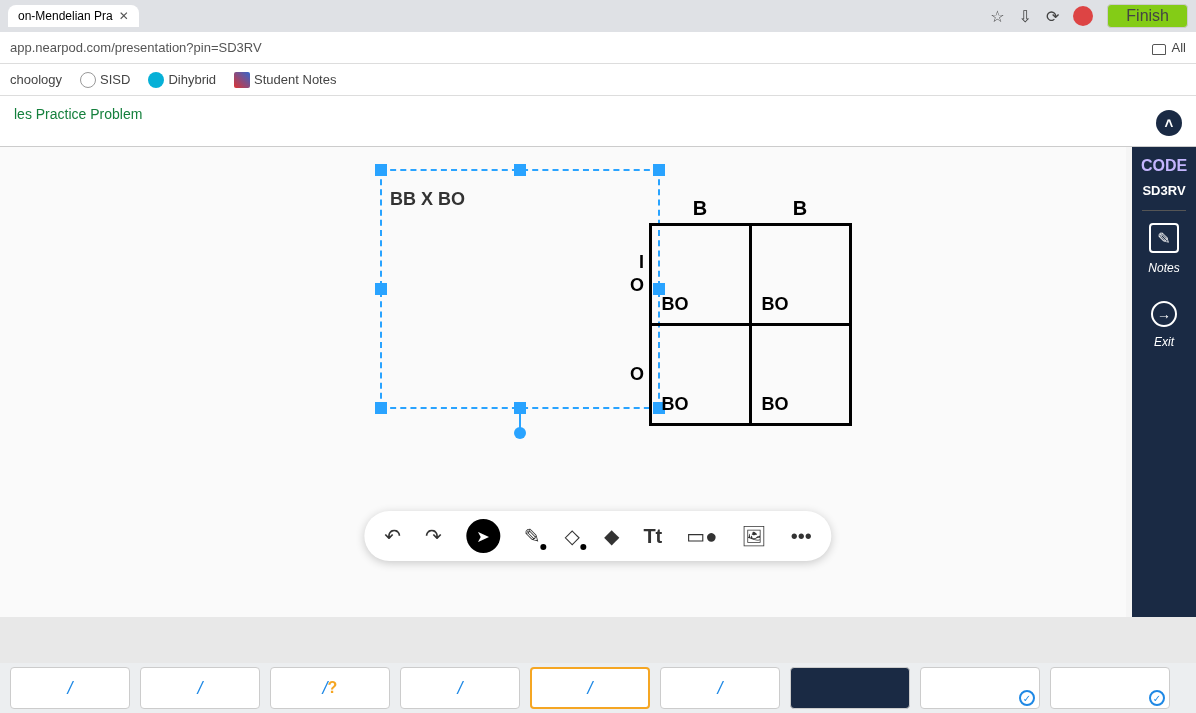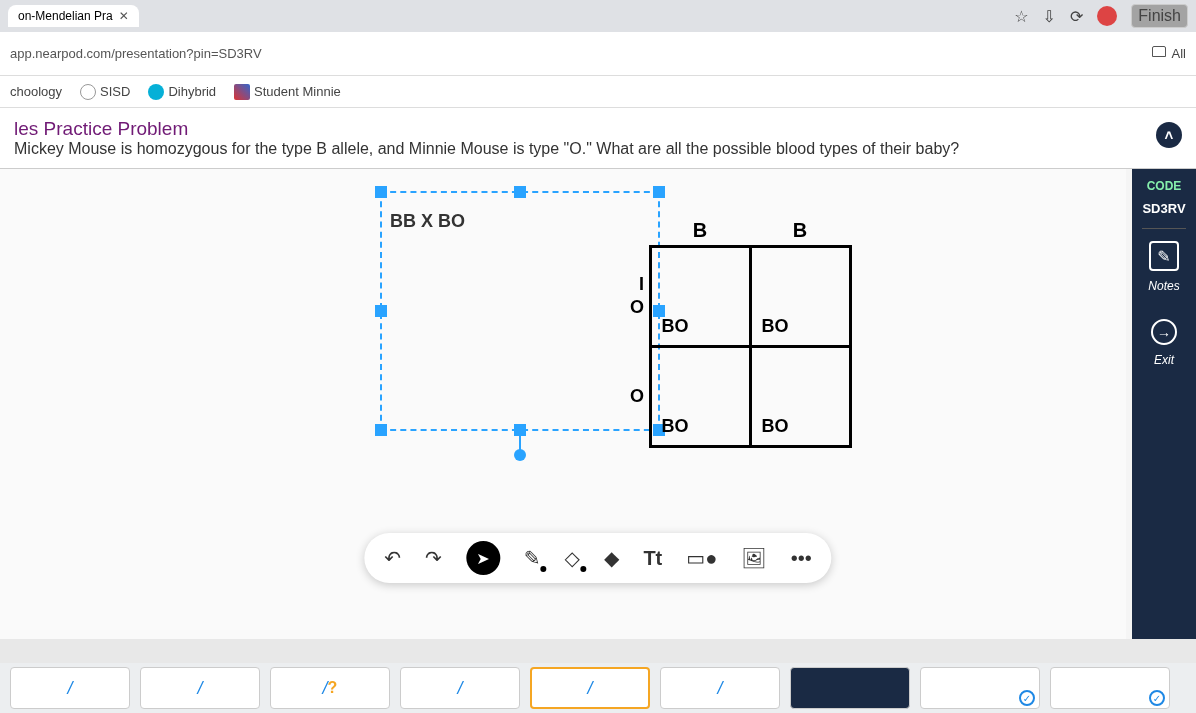--- a/index.html
+++ b/index.html
@@ -4,32 +4,32 @@
 <style>
   * { box-sizing: border-box; margin: 0; padding: 0; font-family: Arial, sans-serif; }
   body { width: 1196px; height: 713px; background: #e8e8e8; overflow: hidden; position: relative; }
 
   .tab-bar { height: 32px; background: #dfe1e5; display: flex; align-items: center; padding-left: 8px; gap: 8px; }
   .tab { background: #fff; border-radius: 8px 8px 0 0; padding: 4px 10px; font-size: 12px; display: flex; align-items: center; gap: 6px; }
   .tab.inactive { background: #d0d2d6; }
   .tab .close { font-size: 12px; color: #555; }
   .tab-right { margin-left: auto; display: flex; gap: 14px; align-items: center; padding-right: 8px; }
   .tab-right span { font-size: 16px; color: #444; }
-  .finish-btn { background: #a3a3a3; border:1px solid #ccc; border-radius:4px; padding:2px 6px; font-size:12px; color:#d33; }
-
-  .url-bar { height: 44px; background: #fff; display: flex; align-items: center; padding: 0 10px; font-size: 13px; color: #555; justify-content: space-between; border-bottom:1px solid #ddd;}
-  .url-right { display:flex; gap:6px; align-items:flex-start; font-size:13px; color:#444;padding-left:20px;}
+  .finish-btn { background: #84cc16; border:1px solid #ccc; border-radius:4px; padding:2px 18px; font-size:12px; color:#d33; }
+
+  .url-bar { height: 32px; background: #fff; display: flex; align-items: center; padding: 0 10px; font-size: 13px; color: #555; justify-content: space-between; border-bottom:1px solid #ddd;}
+  .url-right { display:flex; gap:6px; align-items:flex-end; font-size:13px; color:#444;padding-left:20px;}
   .folder-icon { width:14px; height:11px; border:1px solid #555; border-radius:2px 2px 0 0; position:relative; display:inline-block;}
 
   .bookmarks { height: 32px; background: #fff; display: flex; gap: 18px; padding-left: 10px; font-size: 13px; color: #444; border-bottom:1px solid #ddd;}
   .bookmarks .bm { display:flex; align-items:center; gap:4px;}
   .bm-ico { width:16px; height:16px; border-radius:50%; display:inline-block; }
 
   .question-bar { background:#fff; padding: 10px 14px; font-size:15px; color:#333; border-bottom:1px solid #ccc; display:flex; justify-content:space-between; align-items:flex-start;}
-  .question-text .title { font-weight:400; font-size:19px; color:#701a75;}
+  .question-text .title { font-weight:400; font-size:14px; color:#15803d;}
   .question-text .body { font-size:16px; }
   .chevron-up { width:26px; height:26px; background:#1a2a44; border-radius:50%; color:#fff; display:flex; align-items:center; justify-content:center; font-weight:bold; margin-top:4px;}
 
   .canvas-area { position:relative; background:#f5f5f5; height: 470px; }
   .whiteboard { position:absolute; left:0; top:0; right:70px; bottom:0; background:#fafafa; }
 
   .labels { position:absolute; left:140px; top:40px; }
   .label-row { font-size:18px; font-weight:bold; text-decoration:underline; margin-bottom:70px; color:#222;}
 
   .parental-value { position:absolute; left:390px; top:42px; font-size:18px; font-weight:bold; color:#333; }
@@ -46,21 +46,21 @@
   
   .punnett { position:absolute; left:620px; top:50px; }
   .p-top { display:flex; margin-left:30px; }
   .p-top div { width:100px; text-align:center; font-size:20px; font-weight:600; padding-bottom:4px;}
   .p-grid { display:grid; grid-template-columns: 30px 100px 100px; grid-template-rows:100px 100px; }
   .p-side { display:flex; flex-direction:column; justify-content:center; align-items:flex-end; padding-right:6px; font-size:18px; font-weight:600; gap:2px;}
   .p-cell { border:3px solid #000; display:flex; align-items:flex-end; justify-content:flex-start; padding:8px 10px; font-size:18px; font-weight:600; margin:-1.5px;}
   
   
   .side-panel { position:absolute; right:0; top:0; width:64px; bottom:0; background:#1a2a44; color:#fff; display:flex; flex-direction:column; align-items:center; padding-top:10px; gap:8px; }
-  .side-panel .code-label{ color:#86efac; font-weight:bold; font-size:12px;}
+  .side-panel .code-label{ color:#c4b5fd; font-weight:bold; font-size:16px;}
   .side-panel .code-val{ font-weight:bold; font-size:13px;}
   .side-panel .divider{width:44px;height:1px;background:#555;margin:4px 0;}
   .side-panel .icon-box{width:30px;height:30px;border:2px solid #fff;border-radius:4px;display:flex;align-items:center;justify-content:center;}
   .side-panel .icon-arrow{width:26px;height:26px;border:2px solid #fff;border-radius:50%;display:flex;align-items:center;justify-content:center;font-size:14px;}
   .side-panel .label{font-size:12px;font-style:italic;}
 
   
   .toolbar { position:absolute; left:50%; transform:translateX(-50%); bottom:56px; background:#fff; border-radius:30px; box-shadow:0 2px 10px rgba(0,0,0,0.2); padding:8px 20px; display:flex; gap:24px; align-items:center;}
   .toolbar .tool{ font-size:20px; color:#333; position:relative; display:flex; align-items:center;}
   .toolbar .cursor-tool{ width:34px;height:34px;background:#000;border-radius:50%;display:flex;align-items:center;justify-content:center;color:#fff;}
@@ -109,28 +109,27 @@
   <div class="bm">
       <span class="bm-ico" style="background:#fff;border:1px solid #999;"></span>
       <span>SISD</span>
     </div>
   <div class="bm">
       <span class="bm-ico" style="background:#06b0d7;"></span>
       <span>Dihybrid</span>
     </div>
   <div class="bm">
       <span class="bm-ico" style="background:linear-gradient(45deg,#d33,#36c);border-radius:2px;"></span>
-      <span>Student Minnie</span>
+      <span>Student Notes</span>
     </div>
 </div>
 
 <div class="question-bar">
   <div class="question-text">
     <div class="title">les Practice Problem</div>
-    <div class="body">Mickey Mouse is homozygous for the type B allele, and Minnie Mouse is type "O."  What are all the possible blood types of their baby?</div>
   </div>
   <div class="chevron-up">˄</div>
 </div>
 
 <div class="canvas-area">
   <div class="whiteboard">
 
 
     <div class="parental-value">BB X BO</div>
 

